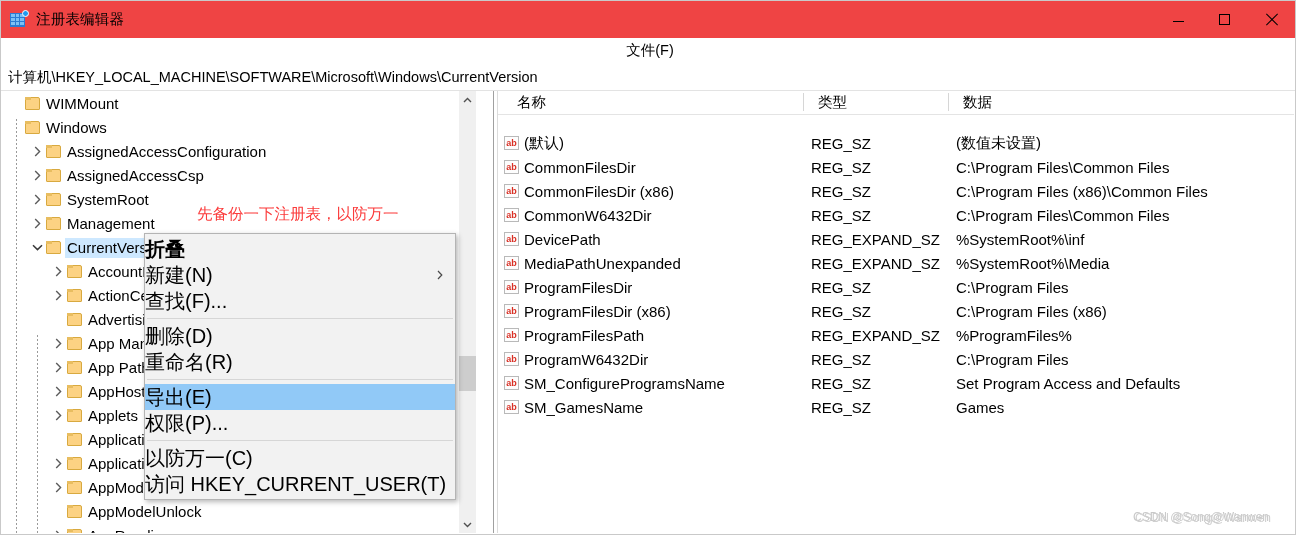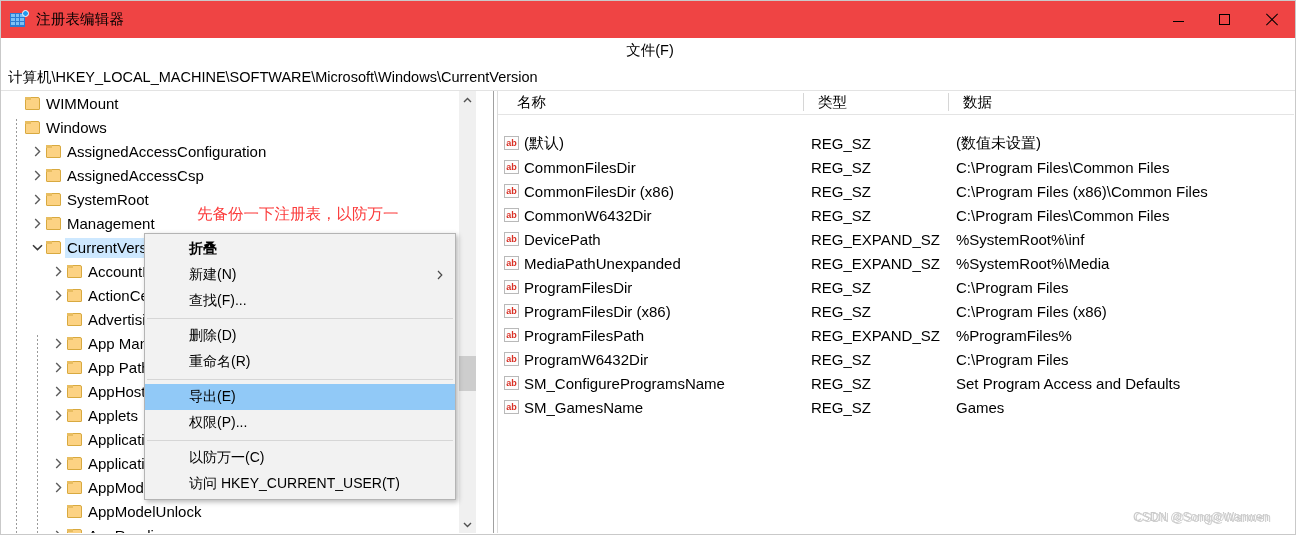--- a/index.html
+++ b/index.html
@@ -163,21 +163,21 @@
 
   
   #ctxmenu{
     position:absolute;left:143px;top:232px;width:312px;
     background:#f2f2f2;border:1px solid #b4b4b4;box-sizing:border-box;
     box-shadow:2px 2px 5px rgba(0,0,0,.28);
     z-index:60;padding:2px 0 2px 0;
   }
   .cmi{
     height:26px;display:flex;align-items:center;position:relative;
-    font-size:14px;color:#000;padding-left:44px;white-space:nowrap;
+    font-size:20px;color:#000;white-space:nowrap;
   }
   .cmi.bold{font-weight:bold;}
   .cmi.hl{background:#91c9f7;}
   .cmi .sub{
     position:absolute;right:12px;top:0;height:26px;display:flex;align-items:center;
     font-size:13px;color:#3b3b3b;
   }
   .csep{height:1px;background:#d6d6d6;margin:4px 2px 4px 2px;}
 
   

